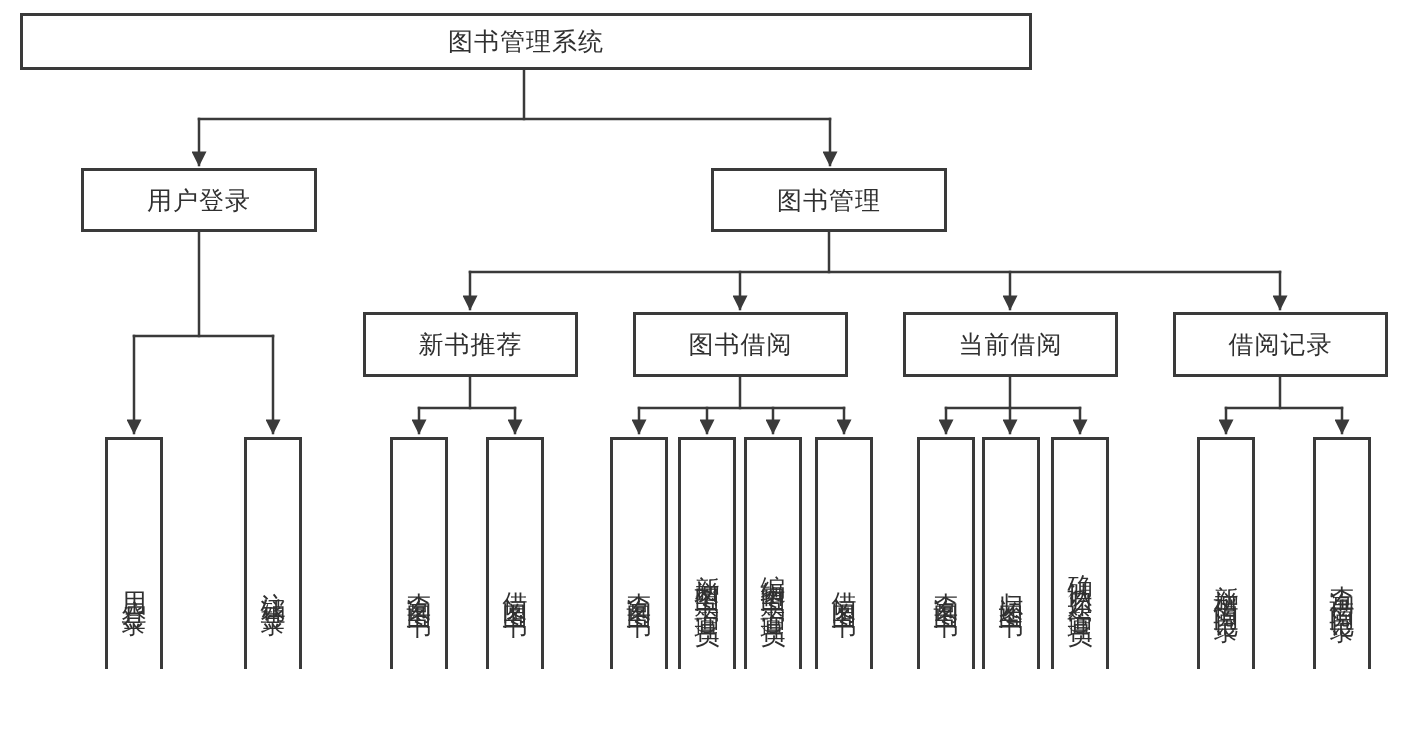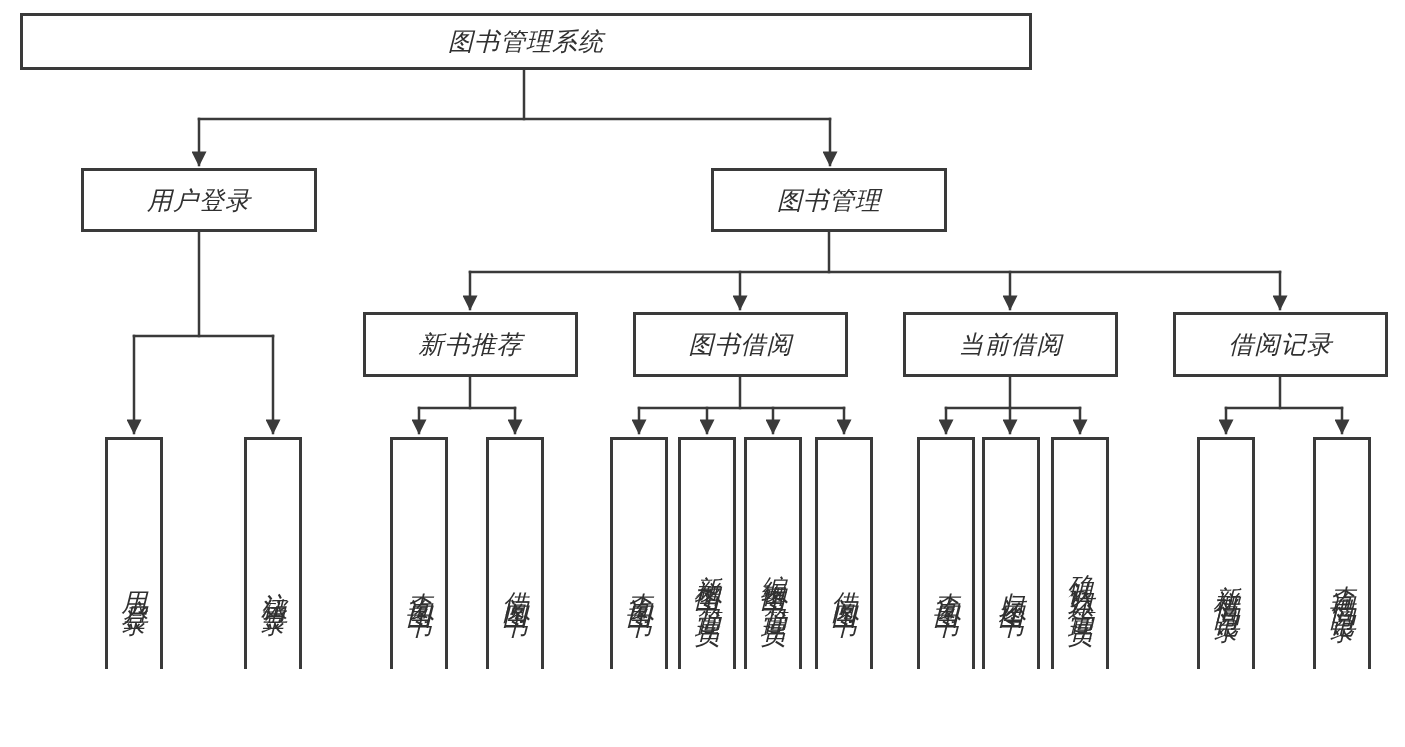--- a/index.html
+++ b/index.html
@@ -13,21 +13,20 @@
   body{
     background:var(--background);
     font-family:"Liberation Sans","DejaVu Sans",sans-serif;
     color:var(--text);
   }
   .stage{
     position:relative;
     width:1405px;height:669px;
     background:var(--background);
     overflow:hidden;
-    font-style:italic;
   }
   svg.connectors{
     position:absolute;left:0;top:0;
     width:1405px;height:747px;
     pointer-events:none;
   }
   svg.connectors path{
     fill:none;
     stroke:var(--line);
     stroke-width:2.5;

